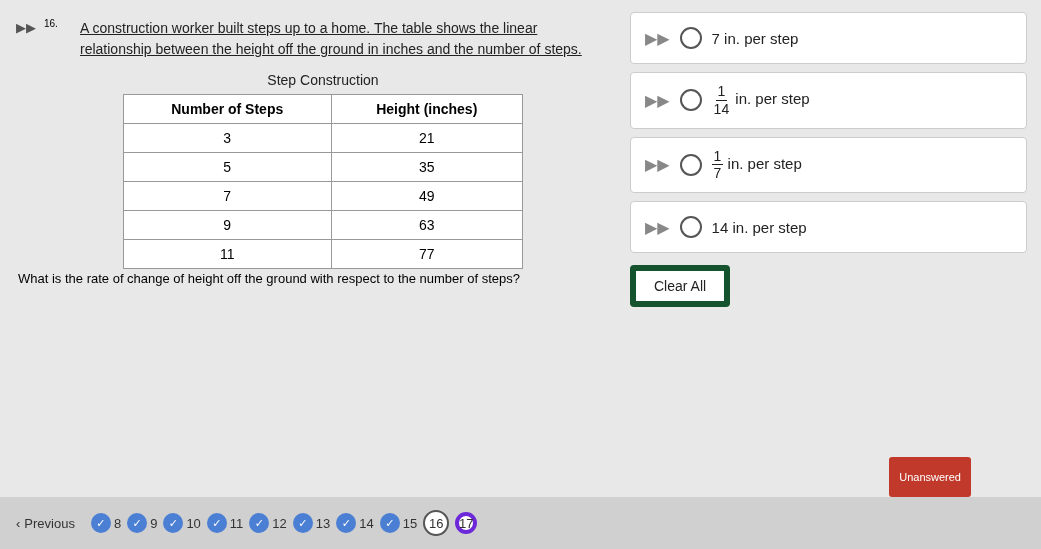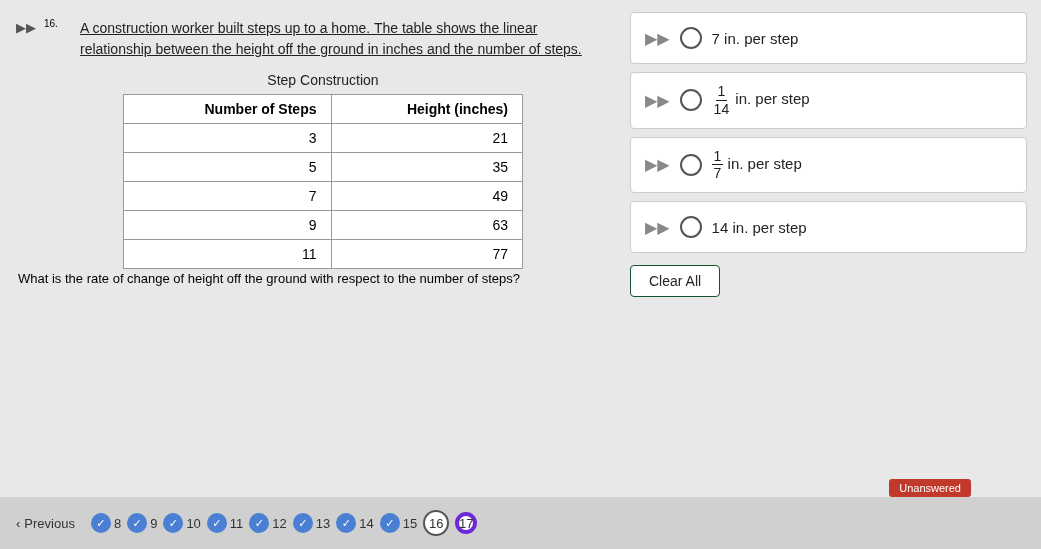--- a/index.html
+++ b/index.html
@@ -53,21 +53,21 @@
     }
     .step-table {
       border-collapse: collapse;
       width: 400px;
       margin: 0 auto;
       background: white;
     }
     .step-table th, .step-table td {
       border: 1px solid #999;
       padding: 6px 14px;
-      text-align: right;
+      text-align: center;
       font-size: 14px;
     }
     .step-table th {
       background: white;
       font-weight: bold;
     }
     .step-table td {
       background: white;
     }
     .sub-question {
@@ -126,21 +126,21 @@
       padding: 0 2px;
       line-height: 1.2;
     }
     .fraction .denominator {
       padding: 0 2px;
       line-height: 1.2;
     }
     .clear-all-btn {
       display: inline-block;
       background: white;
-      border: 1px solid #14532d;
+      border: 6px solid #14532d;
       border-radius: 4px;
       padding: 7px 18px;
       font-size: 14px;
       color: #222;
       cursor: pointer;
       margin-top: 4px;
       align-self: flex-start;
     }
     .bottom-bar {
       position: absolute;
@@ -208,21 +208,21 @@
       color: #333;
       background: white;
     }
     .unanswered-badge {
       position: absolute;
       right: 70px;
       bottom: 52px;
       background: #c0392b;
       color: white;
       font-size: 11px;
-      padding: 3px 10px;
+      padding: 14px 10px;
       border-radius: 3px;
       margin-left: 48px;
     }
     .answer-options-area {
       display: flex;
       flex-direction: column;
       gap: 8px;
     }
   </style>
 </head>

